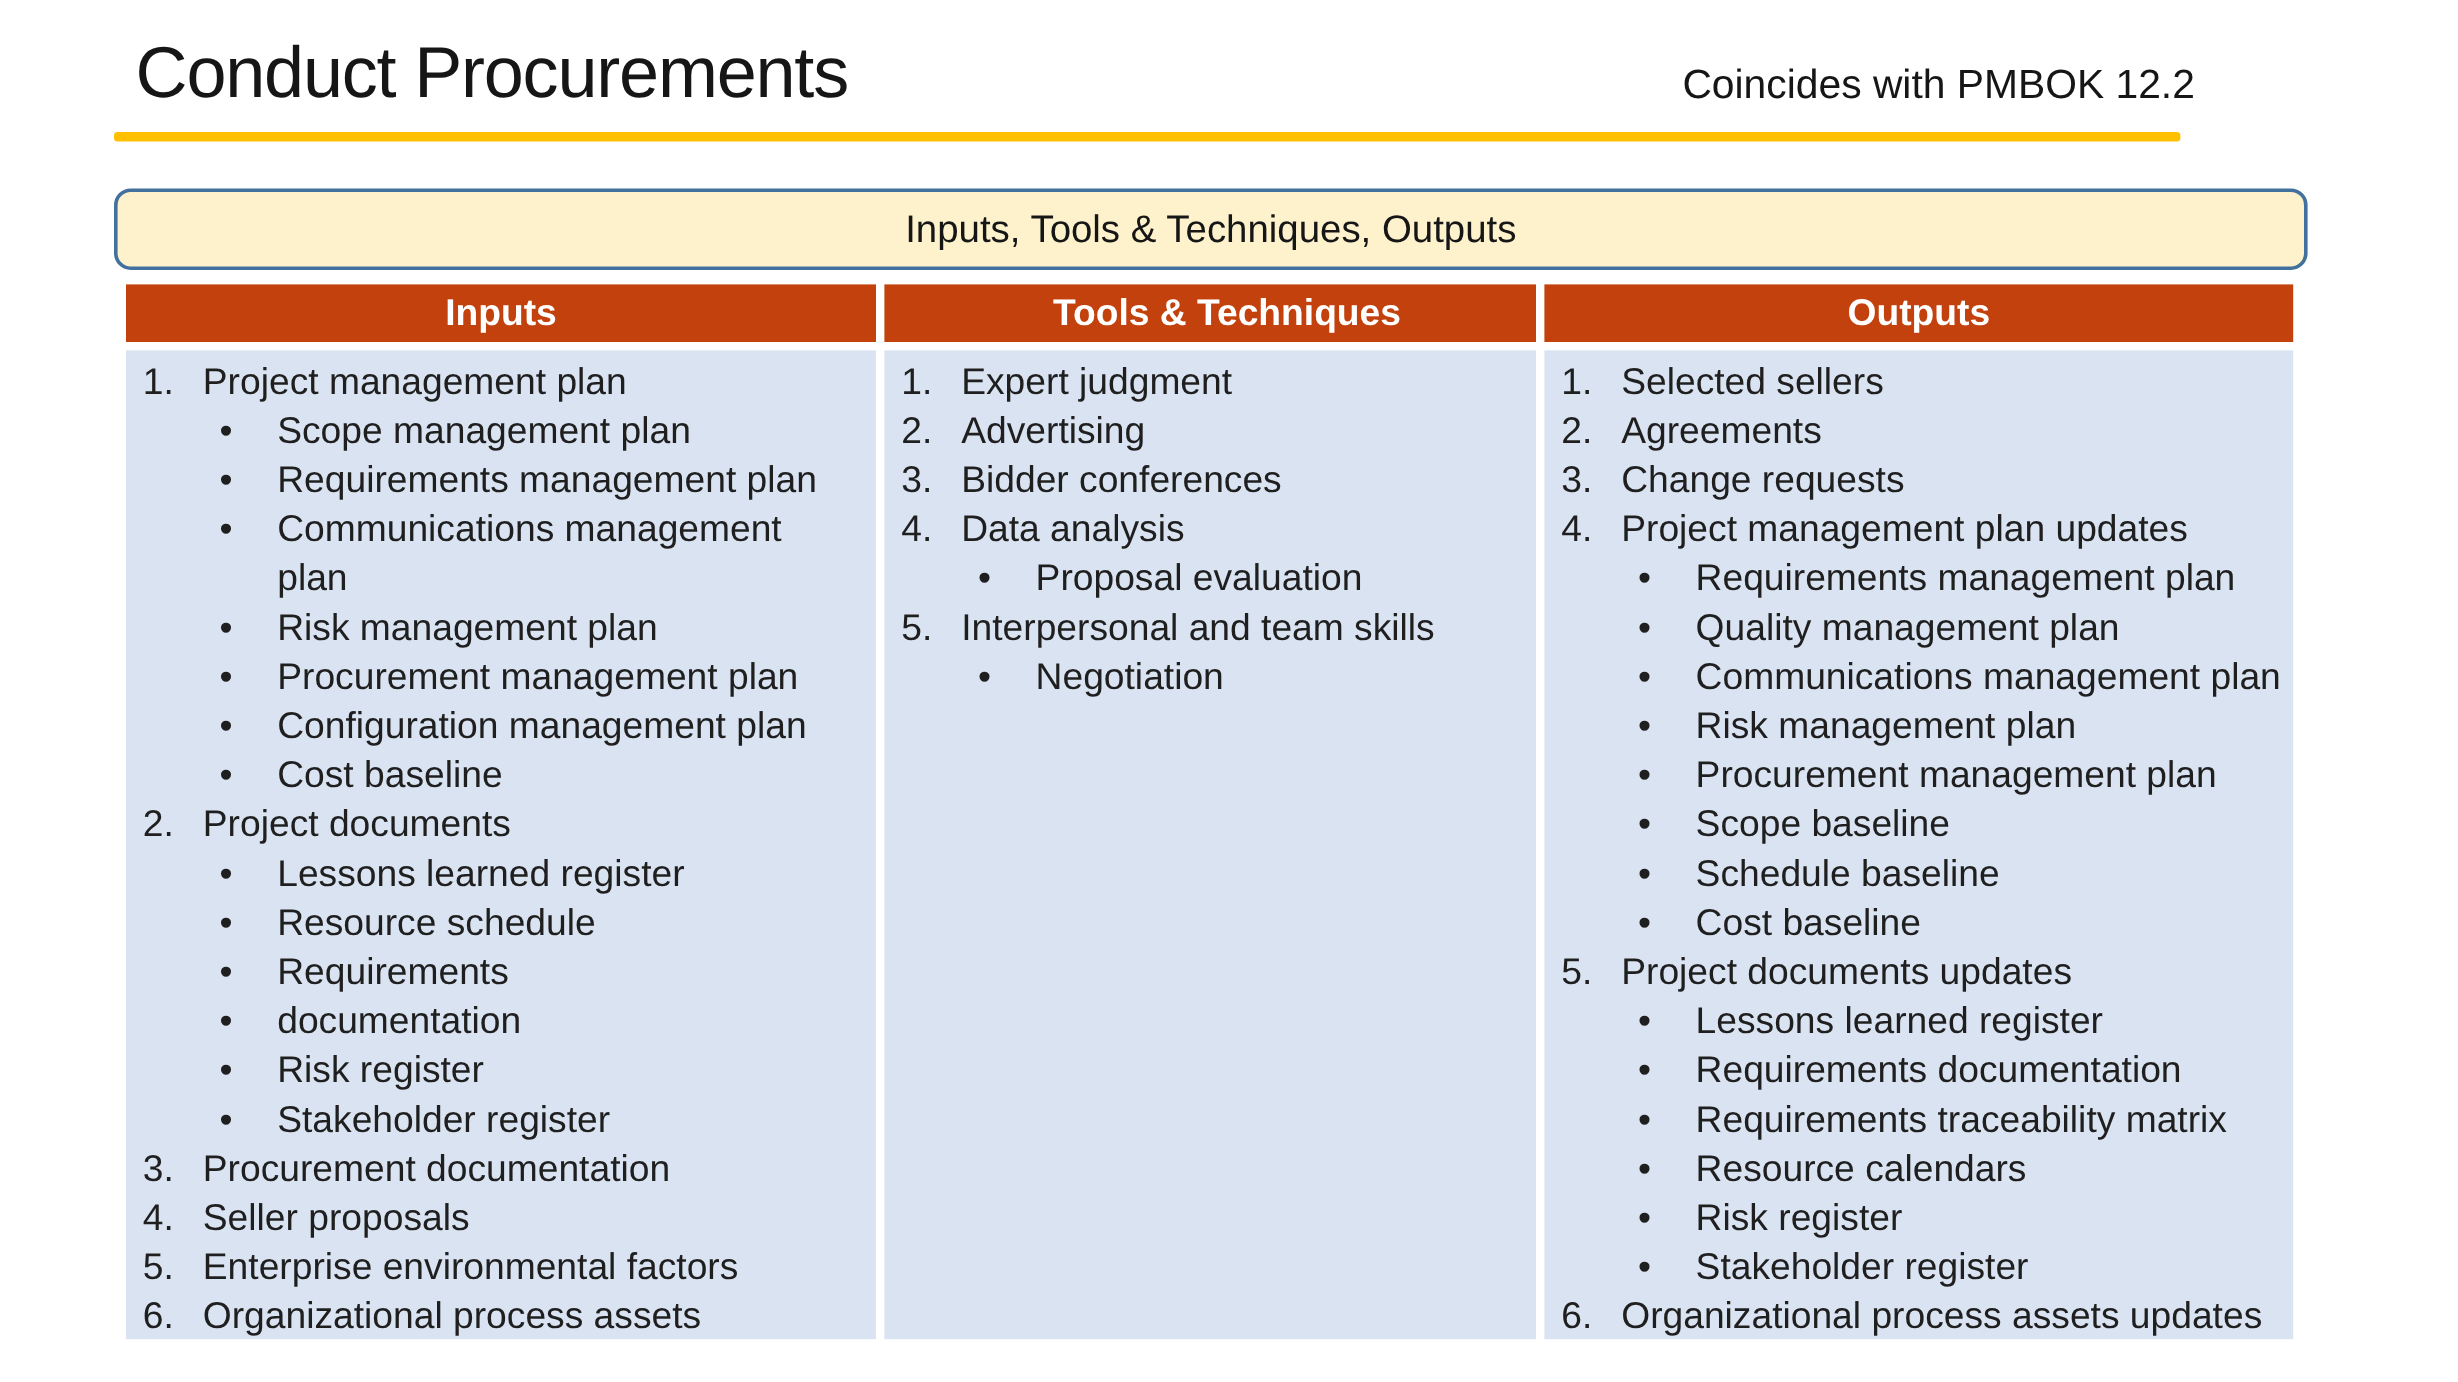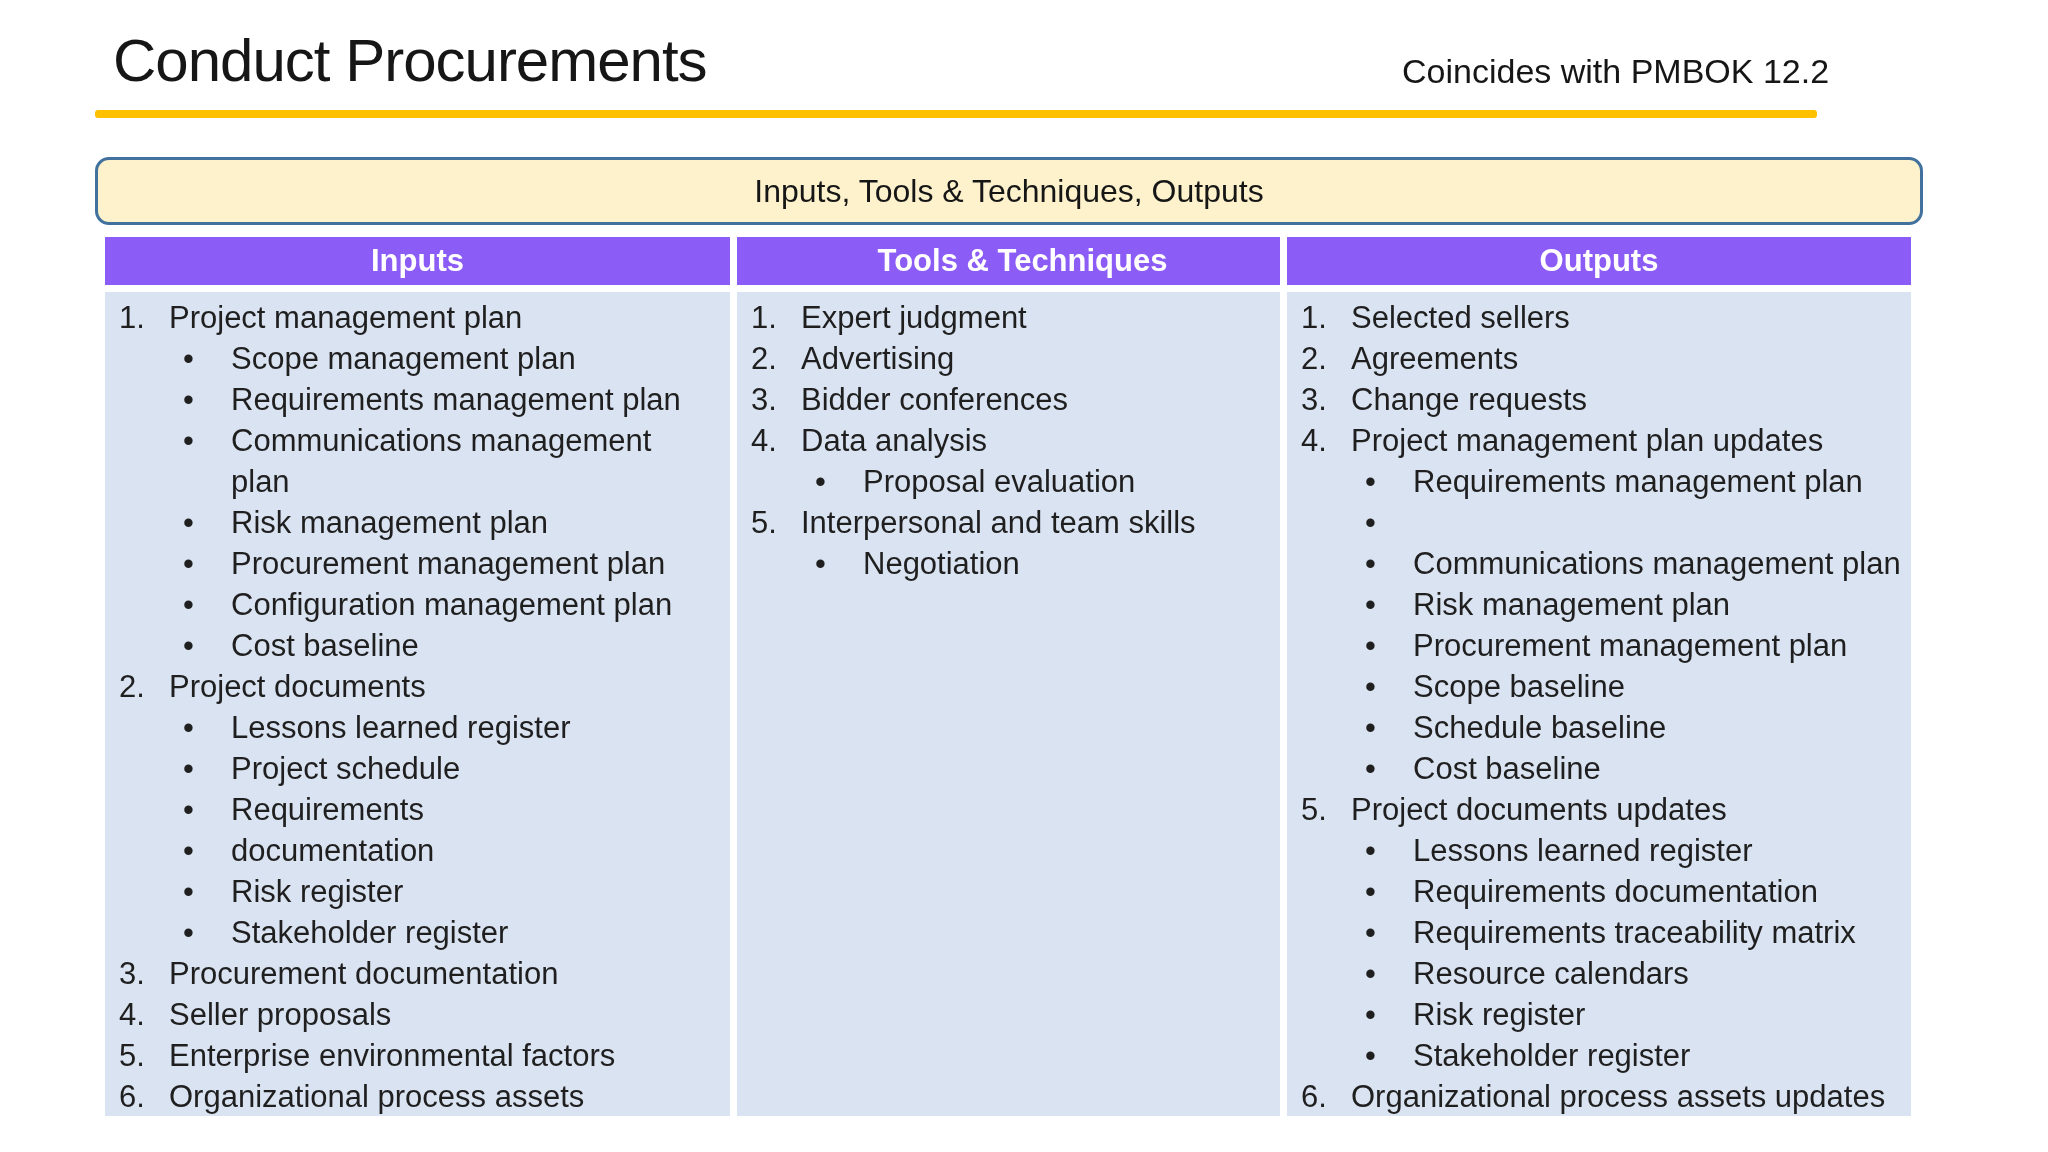--- a/index.html
+++ b/index.html
@@ -71,21 +71,21 @@
     display: flex;
     gap: 7px;
   }
   .body-row { margin-top: 7px; }
   .w0 { width: 625px; }
   .w1 { width: 543px; padding-left: 28px; }
   .w2 { width: 624px; }
   .hdr-cell {
     box-sizing: border-box;
     height: 48px;
-    background: #8b5cf6;
+    background: #c2410c;
     color: #ffffff;
     font-weight: 700;
     font-size: 31px;
     display: flex;
     align-items: center;
     justify-content: center;
     flex: none;
     text-align: center;
   }
   .body-cell {
@@ -172,21 +172,21 @@
           <div class="item">
             <span class="num">2.</span>
             <span class="itext">Project documents</span>
           </div>
           <div class="bullet">
             <span class="dot">•</span>
             <span class="btext">Lessons learned register</span>
           </div>
           <div class="bullet">
             <span class="dot">•</span>
-            <span class="btext">Project schedule</span>
+            <span class="btext">Resource schedule</span>
           </div>
           <div class="bullet">
             <span class="dot">•</span>
             <span class="btext">Requirements</span>
           </div>
           <div class="bullet">
             <span class="dot">•</span>
             <span class="btext">documentation</span>
           </div>
           <div class="bullet">
@@ -260,20 +260,21 @@
           <div class="item">
             <span class="num">4.</span>
             <span class="itext">Project management plan updates</span>
           </div>
           <div class="bullet">
             <span class="dot">•</span>
             <span class="btext">Requirements management plan</span>
           </div>
           <div class="bullet">
             <span class="dot">•</span>
+            <span class="btext">Quality management plan</span>
           </div>
           <div class="bullet">
             <span class="dot">•</span>
             <span class="btext">Communications management plan</span>
           </div>
           <div class="bullet">
             <span class="dot">•</span>
             <span class="btext">Risk management plan</span>
           </div>
           <div class="bullet">

